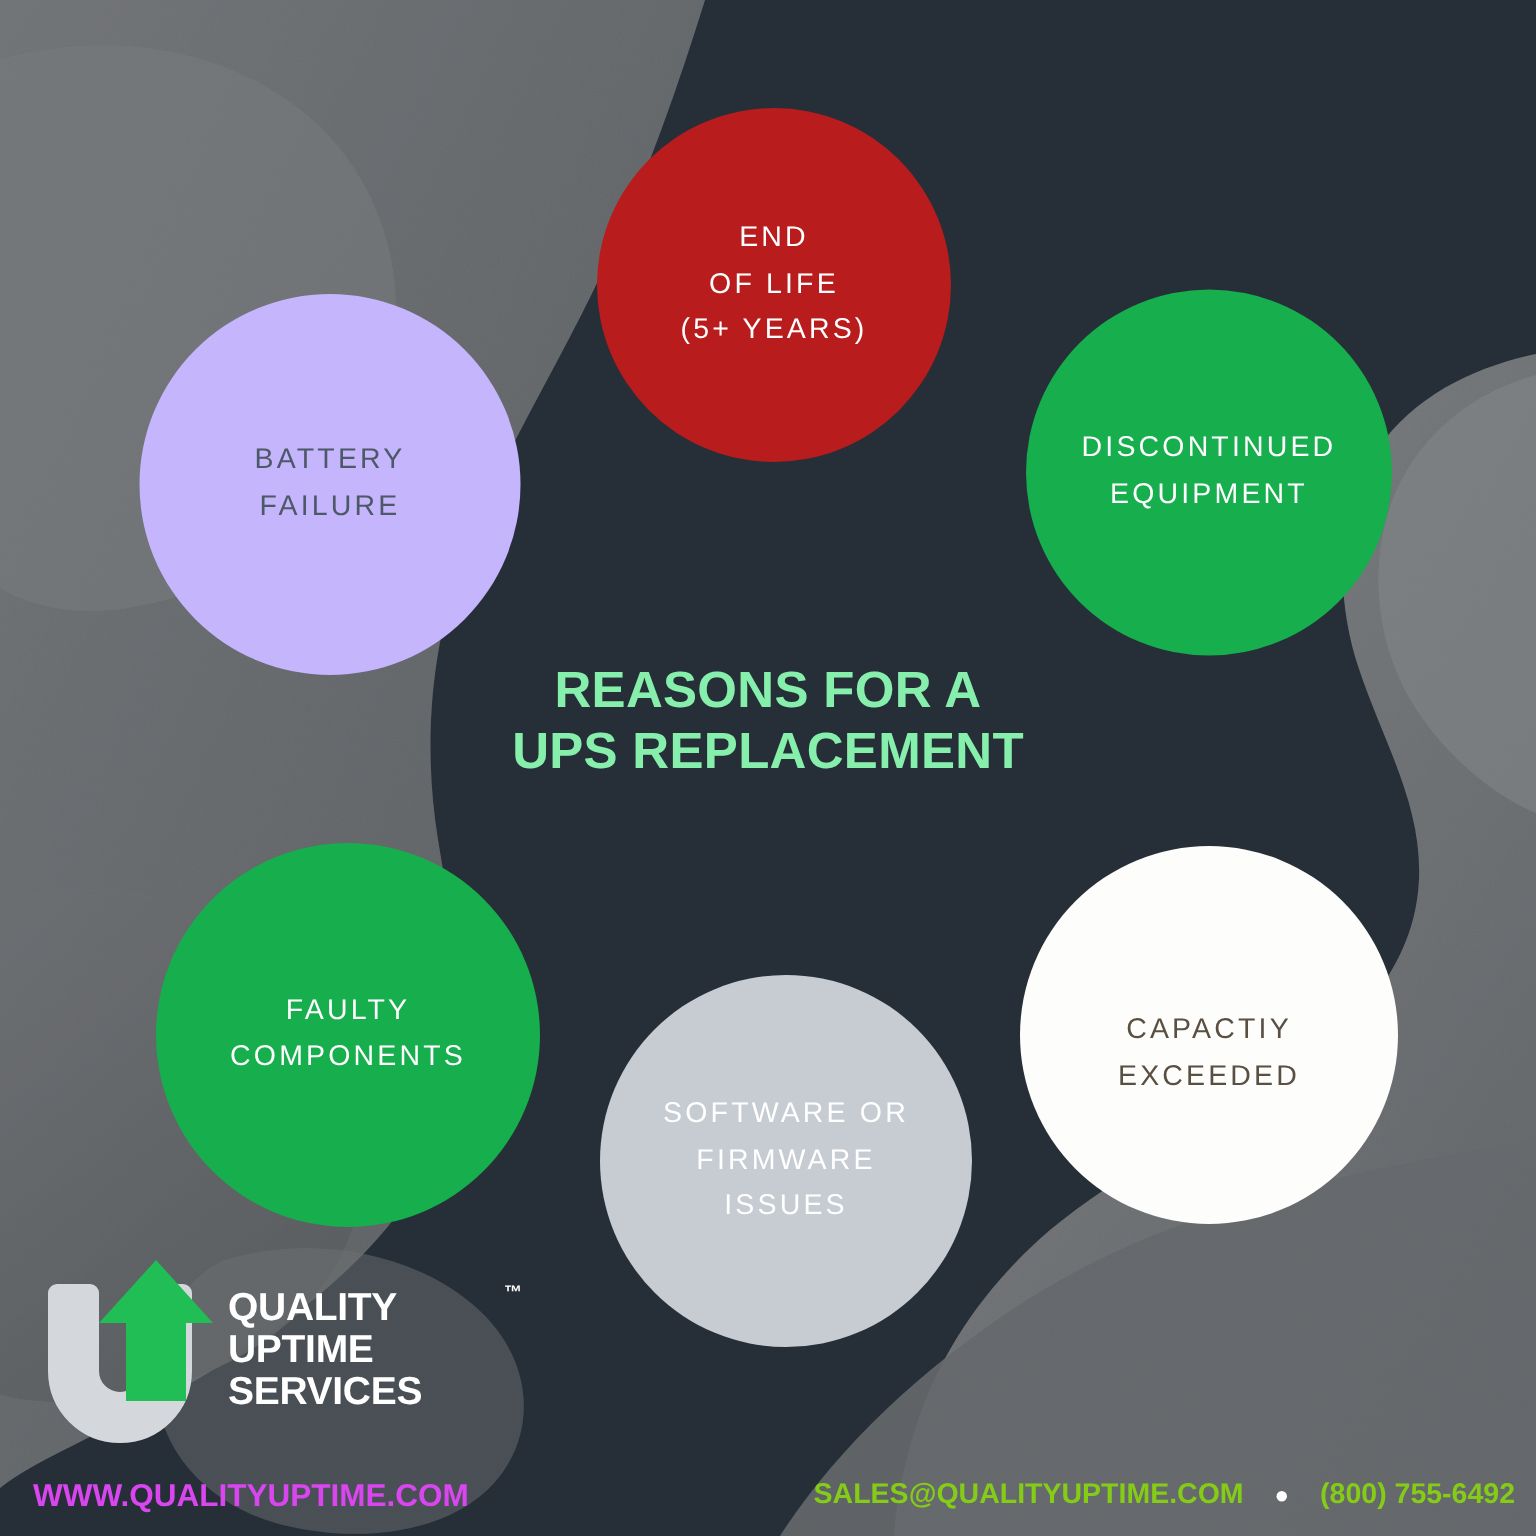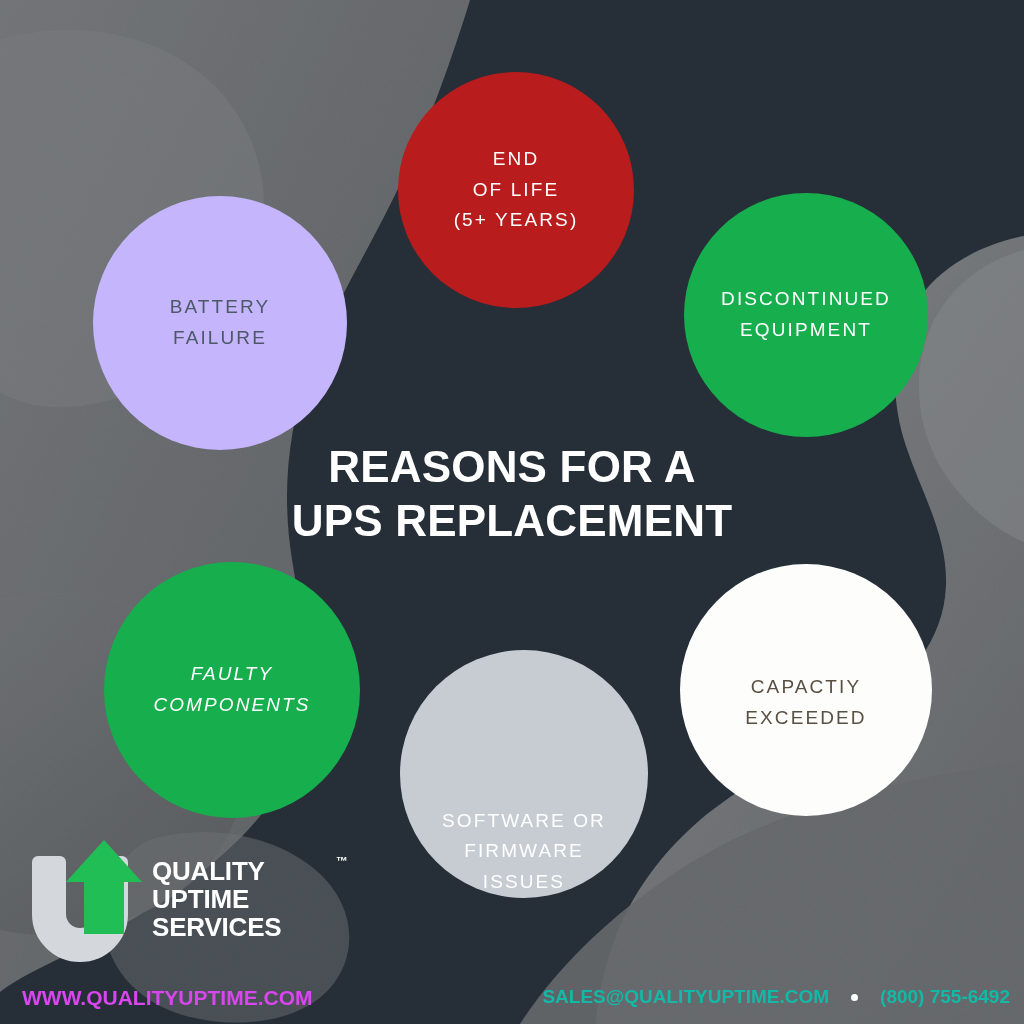--- a/index.html
+++ b/index.html
@@ -48,37 +48,37 @@
   .b-end-of-life      { left: 398px; top: 72px;  width: 236px; height: 236px; background: #b91c1c; }
   .b-end-of-life .bubble-label { color: #ffffff; }
 
   .b-battery          { left: 93px; top: 196px; width: 254px; height: 254px; background: #c4b5fd; }
   .b-battery .bubble-label { color: #4d5967; }
 
   .b-discontinued     { left: 684px; top: 193px; width: 244px; height: 244px; background: #17ae4d; }
   .b-discontinued .bubble-label { color: #ffffff; }
 
   .b-faulty           { left: 104px; top: 562px; width: 256px; height: 256px; background: #17ae4d; }
-  .b-faulty .bubble-label { color: #ffffff; font-style: italic; }
-
-  .b-software         { left: 400px; top: 650px; width: 248px; height: 248px; background: #c7ccd2; align-items: flex-end; }
+  .b-faulty .bubble-label { color: #ffffff; }
+
+  .b-software         { left: 400px; top: 650px; width: 248px; height: 248px; background: #c7ccd2; }
   .b-software .bubble-label { color: #ffffff; }
 
   .b-capacity         { left: 680px; top: 564px; width: 252px; height: 252px; background: #fdfdfb; }
   .b-capacity .bubble-label { color: #595043; margin-top: 26px; }
 
   
   #center-title {
     position: absolute;
     left: 280px;
     top: 440px;
     width: 464px;
     text-align: center;
-    color: #ffffff;
-    font-size: 44px;
+    color: #86efac;
+    font-size: 34px;
     font-weight: 700;
     line-height: 1.22;
     letter-spacing: 0.2px;
     white-space: pre-line;
   }
 
   
   #logo {
     position: absolute;
     left: 20px;
@@ -122,21 +122,21 @@
     color: #d946ef;
     font-size: 21px;
     font-weight: 700;
     letter-spacing: 0px;
     white-space: nowrap;
   }
   #footer-right {
     position: absolute;
     right: 14px;
     top: 986px;
-    color: #14b8a6;
+    color: #84cc16;
     font-size: 19px;
     font-weight: 700;
     white-space: nowrap;
     display: flex;
     align-items: center;
     gap: 19px;
   }
   #footer-dot {
     display: inline-block;
     width: 7px;

